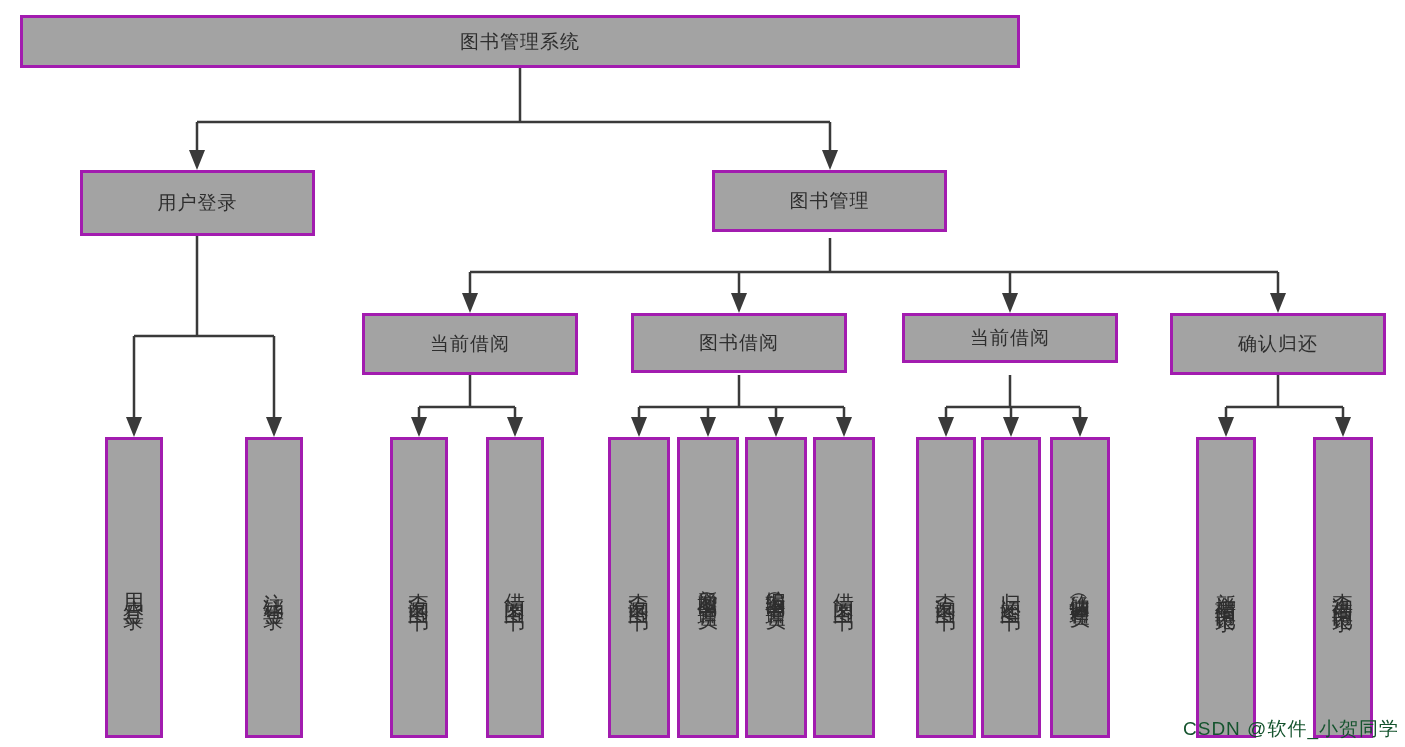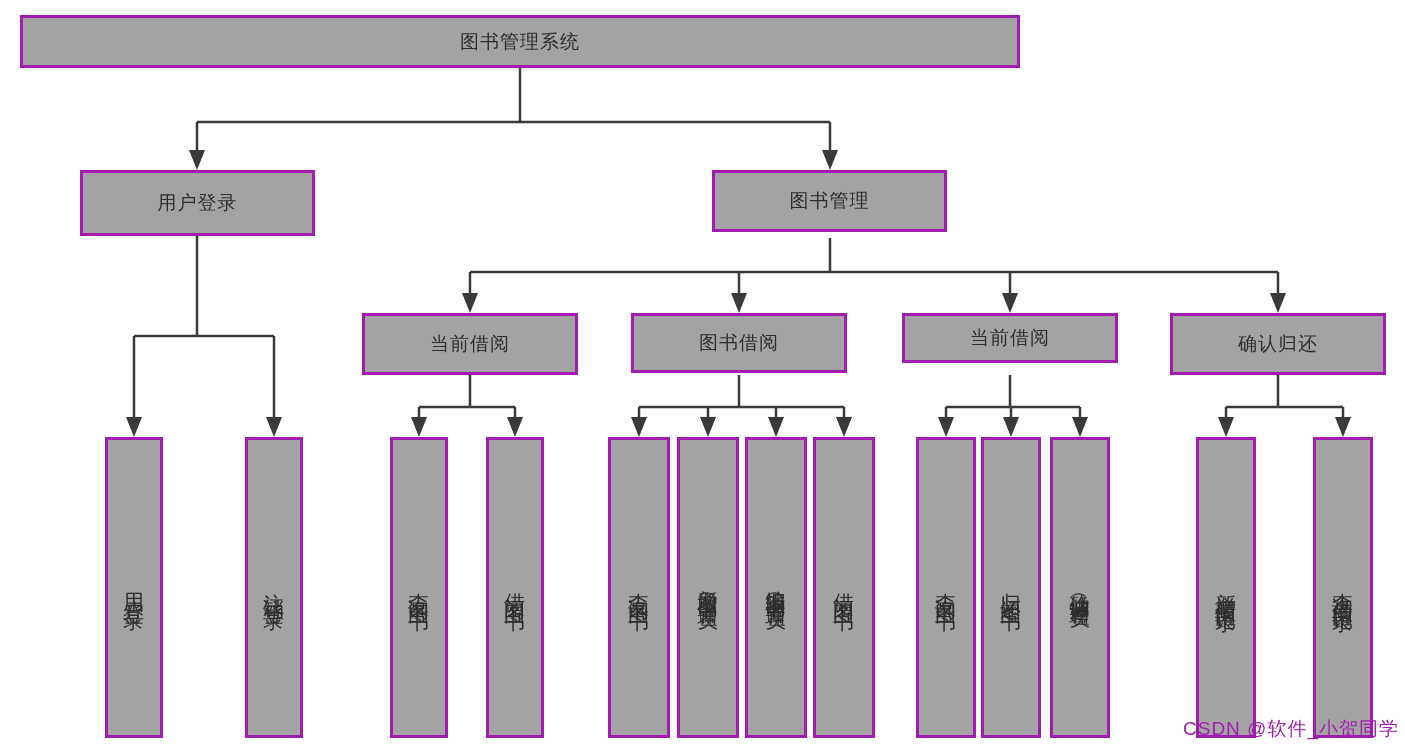--- a/index.html
+++ b/index.html
@@ -12,21 +12,21 @@
     position:absolute;box-sizing:border-box;background:#a3a3a3;
     border:3px solid #a21caf;display:flex;align-items:center;justify-content:center;
     color:#2e2e2e;z-index:2;text-align:left;
   }
   .hbox{font-size:19px;letter-spacing:1px;}
   .vbox{
     writing-mode:vertical-rl;text-orientation:mixed;
     font-size:21px;letter-spacing:6px;line-height:1;
   }
   .watermark{
-    position:absolute;z-index:3;font-size:19px;color:#a21caf;
+    position:absolute;z-index:3;font-size:19px;color:#14532d;
     letter-spacing:1px;white-space:nowrap;
   }
 </style>
 </head>
 <body>
 
 <div class="canvas">
 
   <svg class="wires" viewBox="0 0 1405 747" xmlns="http://www.w3.org/2000/svg">
     <g stroke="#3a3a3a" stroke-width="2.5" fill="none">

